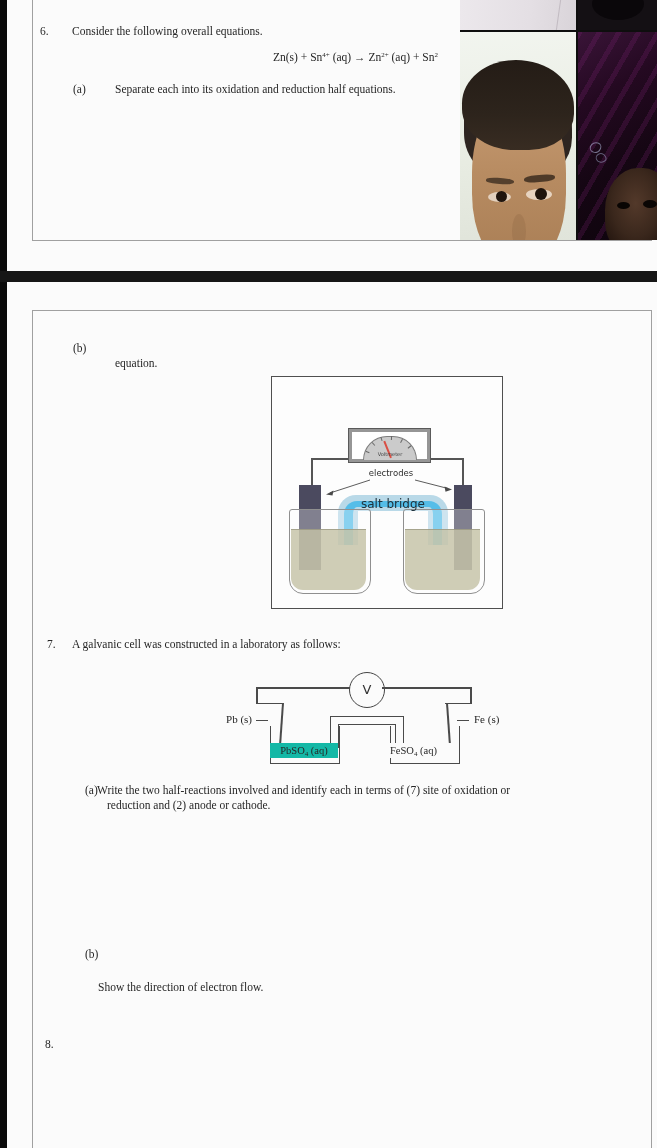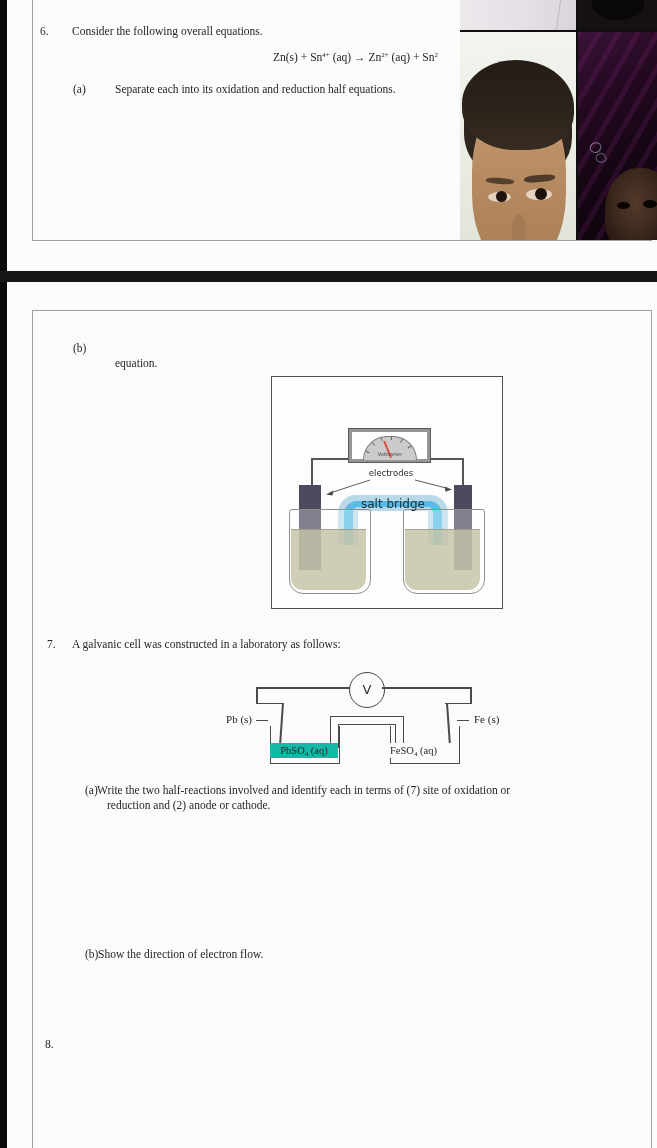--- a/index.html
+++ b/index.html
@@ -129,21 +129,21 @@
 
       <div class="doc-text" style="left:263px;top:461px;width:68px;text-align:center;font-size:10.5px;background:#14b8a6;">PbSO<sub>4</sub> (aq)</div>
       <div class="doc-text" style="left:383px;top:461px;width:68px;text-align:left;font-size:10.5px;background:#fbfbfb;">FeSO<sub>4</sub> (aq)</div>
     </div>
 
     <div class="doc-text" style="left:78px;top:501px;">(a)</div>
     <div class="doc-text" style="left:90px;top:501px;">Write the two half-reactions involved and identify each in terms of (7) site of oxidation or</div>
     <div class="doc-text" style="left:100px;top:516px;">reduction and (2) anode or cathode.</div>
 
     <div class="doc-text" style="left:78px;top:665px;">(b)</div>
-    <div class="doc-text" style="left:91px;top:665px;font-family:Liberation Serif, serif;">Show the direction of electron flow.</div>
+    <div class="doc-text" style="left:91px;top:698px;font-family:Liberation Serif, serif;">Show the direction of electron flow.</div>
 
     <div class="doc-text" style="left:38px;top:755px;">8.</div>
   </div>
 
   <div class="abs" style="left:460px;top:0;width:197px;height:240px;background:#050505;overflow:hidden;z-index:30;">
 
     <div class="abs" style="left:0;top:0;width:116px;height:30px;background:linear-gradient(95deg,#ece8ec 0%,#e4dfe4 60%,#d9d4d9 100%);">
       <div class="abs" style="left:98px;top:0;width:1px;height:30px;background:rgba(110,100,110,0.25);transform:skewX(-8deg);"></div>
     </div>
     <div class="abs" style="left:117px;top:0;width:80px;height:30px;background:#141014;">

